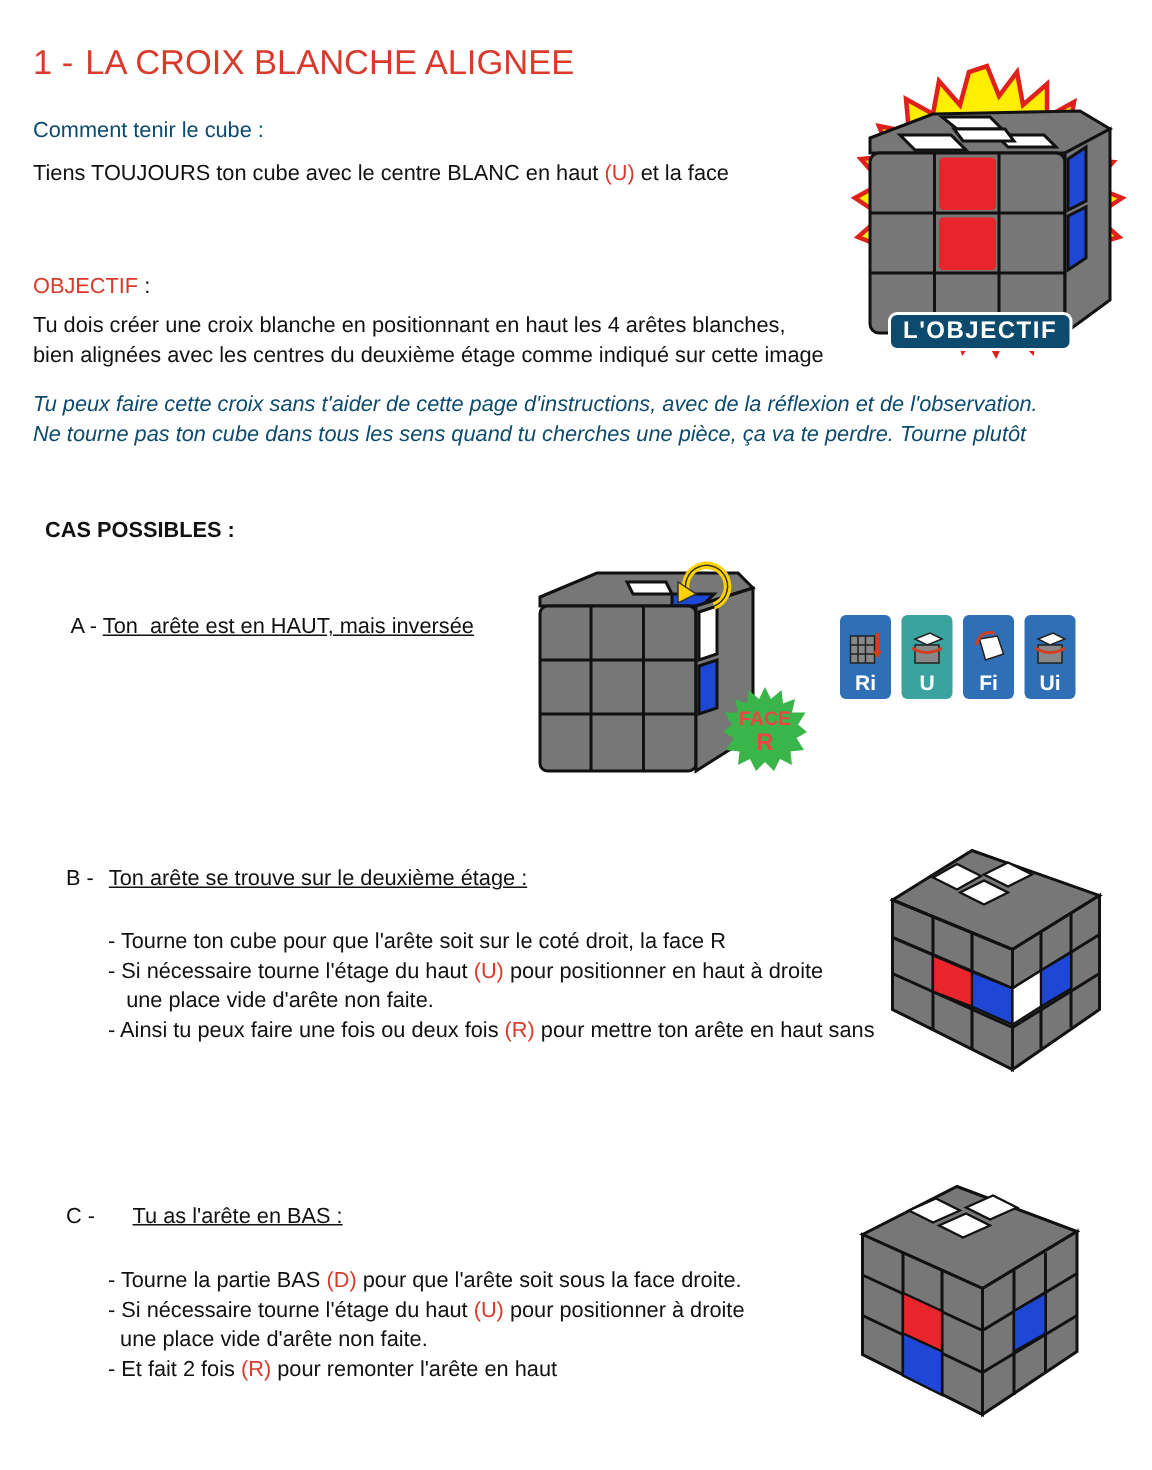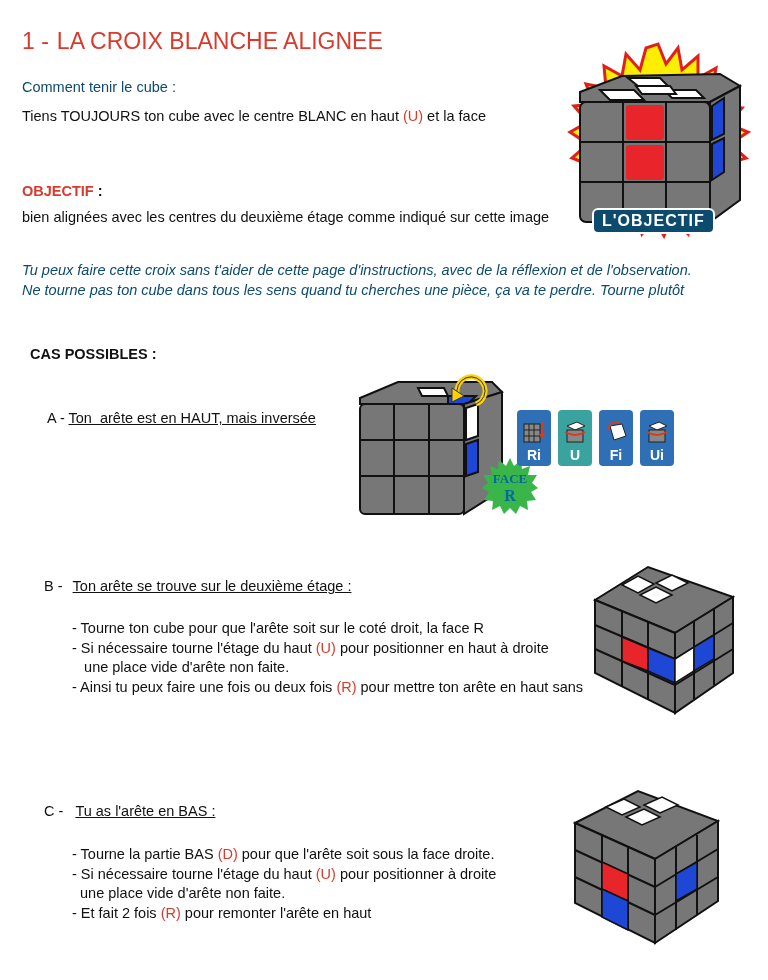--- a/index.html
+++ b/index.html
@@ -4,21 +4,21 @@
 <style>
   html, body { margin:0; padding:0; background:#ffffff; }
   body { width:768px; height:980px; position:relative; overflow:hidden; font-family:"Liberation Sans", sans-serif; color:#111; }
   .abs { position:absolute; }
   .title { left:22px; top:28px; font-size:23px; color:#d93a2b; white-space:nowrap; }
   .title .num { margin-right:8px; }
   .green { color:#0c4a6e; }
   .red { color:#d93a2b; }
   .txt { font-size:14.5px; line-height:20px; white-space:nowrap; }
   .sub { font-size:14.5px; }
-  .bold { font-weight:bold; }
+  .bold { font-weight:normal; }
   .ital { font-style:italic; }
   .ul { text-decoration:underline; }
   ul.steps { list-style:none; margin:0; padding:0; }
   ul.steps li { font-size:14.5px; line-height:19.5px; white-space:nowrap; }
   .badge { display:flex; flex-direction:column; align-items:center; justify-content:flex-end; border-radius:4px; width:34px; height:56px; color:#fff; font-weight:bold; font-size:14px; padding-bottom:3px; box-sizing:border-box; }
   .badge .mini { width:24px; height:24px; margin-bottom:3px; }
   .obj-banner { background:#0c4a6e; color:#fff; font-weight:bold; font-size:16px; letter-spacing:1px; border-radius:6px; padding:2px 8px; border:2px solid #fff; }
 </style>
 </head>
 <body>
@@ -29,20 +29,21 @@
 
 <div class="abs green sub" style="left:22px; top:79px;">Comment tenir le cube :</div>
 <div class="abs txt" style="left:22px; top:106px;">
   <div><span>Tiens TOUJOURS ton cube avec le centre BLANC en haut </span><span class="red">(U)</span><span> et la face</span></div>
 </div>
 
 <div class="abs sub bold" style="left:22px; top:183px;">
   <span class="red">OBJECTIF</span><span> :</span>
 </div>
 <div class="abs txt" style="left:22px; top:207px;">
+  <div>Tu dois créer une croix blanche en positionnant en haut les 4 arêtes blanches,</div>
   <div>bien alignées avec les centres du deuxième étage comme indiqué sur cette image</div>
 </div>
 
 <div class="abs" style="left:560px; top:40px; width:196px; height:200px;">
   <svg width="196" height="200" viewBox="0 0 196 200">
     <polygon fill="#ffee00" stroke="#e0201a" stroke-width="3" points="98,4 106,24 118,8 122,30 138,16 138,38 156,28 152,50 172,46 162,66 182,68 168,84 188,92 170,104 186,118 166,124 178,142 158,144 166,164 146,160 150,182 130,172 128,194 112,178 104,196 94,178 82,194 76,172 58,184 58,162 38,168 44,146 22,146 32,126 12,118 28,104 10,92 28,82 14,66 34,64 26,44 46,48 44,26 62,36 66,14 80,30 86,8"></polygon>
 
     <polygon fill="#777" stroke="#111" stroke-width="2" points="20,52 62,36 160,34 180,46 150,62 20,62"></polygon>
     <polygon fill="#fff" stroke="#111" stroke-width="2" points="68,38 100,38 108,46 78,46"></polygon>
     <polygon fill="#fff" stroke="#111" stroke-width="2" points="40,50 74,50 84,60 50,60"></polygon>
@@ -89,28 +90,28 @@
     <polygon fill="#fff" stroke="#111" stroke-width="2" points="114,34 126,30 126,62 114,66"></polygon>
     <polygon fill="#1f47d6" stroke="#111" stroke-width="2" points="114,70 126,66 126,98 114,102"></polygon>
     <path d="M 106 22 A 14 14 0 1 1 124 30" fill="none" stroke="#ffd200" stroke-width="5"></path>
     <path d="M 106 22 A 14 14 0 1 1 124 30" fill="none" stroke="#333" stroke-width="1"></path>
     <polygon fill="#ffd200" stroke="#333" stroke-width="1" points="100,14 112,22 100,28"></polygon>
   </svg>
   <div class="abs" style="left:130px; top:84px; width:56px; height:56px;">
     <svg width="56" height="56" viewBox="0 0 56 56">
       <polygon fill="#3ab54a" points="28,0 32,8 39,2 40,11 48,8 46,17 55,17 50,25 56,30 49,34 54,42 45,43 46,52 38,48 34,56 28,50 22,56 18,48 10,52 11,43 2,42 7,34 0,30 6,25 1,17 10,17 8,8 16,11 17,2 24,8"></polygon>
     </svg>
-    <div class="abs" style="left:0; top:12px; width:56px; text-align:center; color:#0369a1; font-weight:bold; font-size:13px; line-height:17px;font-family:Liberation Serif, serif;">
+    <div class="abs" style="left:0; top:12px; width:56px; text-align:center; color:#ef4444; font-weight:bold; font-size:13px; line-height:17px;">
       <div>FACE</div>
       <div style="font-size:16px;">R</div>
     </div>
   </div>
 </div>
 
-<div class="abs" style="left:517px; top:410px; display:flex; gap:7px;">
+<div class="abs" style="left:560px; top:410px; display:flex; gap:7px;">
   <div class="badge" style="background:#2f6fb5;">
     <svg class="mini" viewBox="0 0 24 24">
         <rect x="2" y="4" width="16" height="18" fill="#888" stroke="#222"></rect>
         <line x1="7" y1="4" x2="7" y2="22" stroke="#222"></line>
         <line x1="12" y1="4" x2="12" y2="22" stroke="#222"></line>
         <line x1="2" y1="10" x2="18" y2="10" stroke="#222"></line>
         <line x1="2" y1="16" x2="18" y2="16" stroke="#222"></line>
         <path d="M20 2 L20 16" stroke="#d04020" stroke-width="2"></path>
         <polygon points="17,14 23,14 20,19" fill="#d04020"></polygon>
       </svg>
@@ -169,21 +170,21 @@
     <line x1="85" y1="120" x2="143" y2="84" stroke="#111" stroke-width="2"></line>
     <polygon fill="#e8252a" stroke="#111" stroke-width="1.5" points="32,72 58,83 58,106 32,96"></polygon>
     <polygon fill="#1f47d6" stroke="#111" stroke-width="1.5" points="58,83 85,94 85,118 58,106"></polygon>
     <polygon fill="#fff" stroke="#111" stroke-width="1.5" points="85,94 104,82 104,106 85,118"></polygon>
     <polygon fill="#1f47d6" stroke="#111" stroke-width="1.5" points="104,82 124,70 124,94 104,106"></polygon>
   </svg>
 </div>
 
 <div class="abs sub" style="left:44px; top:803px;">
   <span>C -</span>
-  <span class="ul" style="margin-left:8px;">Tu as l'arête en BAS :</span>
+  <span class="ul" style="margin-left:21px;">Tu as l'arête en BAS :</span>
 </div>
 <ul class="abs steps" style="left:72px; top:845px;">
   <li><span style="white-space:pre;">- Tourne la partie BAS </span><span class="red">(D)</span><span> pour que l'arête soit sous la face droite.</span></li>
   <li><span style="white-space:pre;">- Si nécessaire tourne l'étage du haut </span><span class="red">(U)</span><span> pour positionner à droite</span></li>
   <li><span style="white-space:pre;">  une place vide d'arête non faite.</span></li>
   <li><span style="white-space:pre;">- Et fait 2 fois </span><span class="red">(R)</span><span> pour remonter l'arête en haut</span></li>
 </ul>
 <div class="abs" style="left:570px; top:785px; width:150px; height:160px;">
   <svg width="150" height="160" viewBox="0 0 150 160">
     <polygon fill="#777" stroke="#111" stroke-width="2" points="5,38 68,6 148,36 85,74"></polygon>

